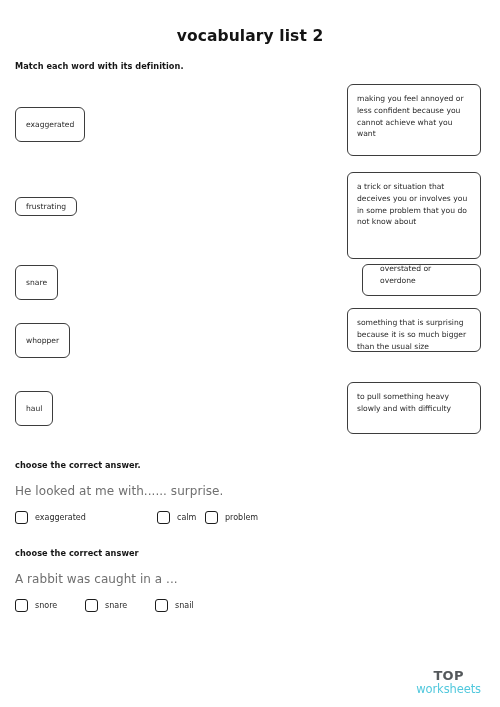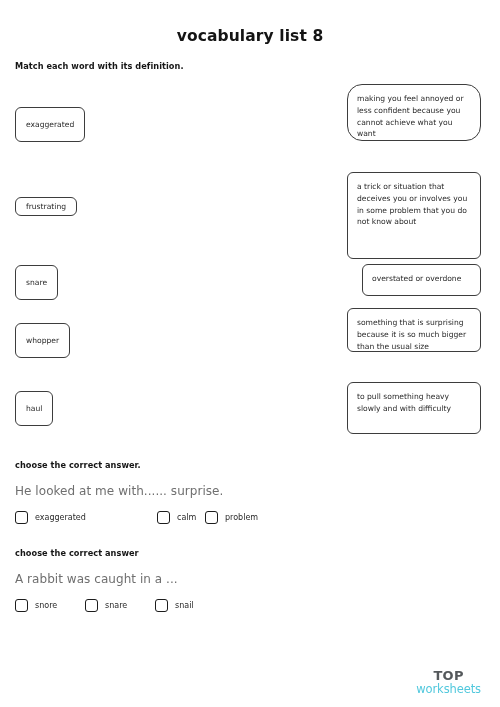--- a/index.html
+++ b/index.html
@@ -79,22 +79,22 @@
     white-space: nowrap;
   }
   .def-card {
     padding: 8px 9px;
     width: 134px;
     align-items: flex-start;
   }
   .def-card.compact {
     width: 119px;
     left: 15px;
-    padding: 8px 9px;
-    align-items: flex-start;
+    padding: 8px 17px;
+    align-items: flex-end;
     justify-content: flex-start;
   }
   .def-card span, .word-card span { display: block; }
 
   
   .question {
     position: absolute;
     left: 15px;
     width: 470px;
   }
@@ -155,21 +155,21 @@
     font-size: 11.5px;
     color: #51c8dd;
     letter-spacing: -0.1px;
   }
 </style>
 </head>
 <body>
 
 <div>
 
-  <div class="page-title">vocabulary list 8</div>
+  <div class="page-title">vocabulary list 2</div>
   <div class="instruction">Match each word with its definition.</div>
 
   <div class="match-area">
     <div class="word-col">
         <div class="card word-card" style="top: 27px; height: 35px;">
           <span>exaggerated</span>
         </div>
         <div class="card word-card" style="top: 117px; height: 19px; align-items: center;">
           <span>frustrating</span>
         </div>
@@ -177,21 +177,21 @@
           <span>snare</span>
         </div>
         <div class="card word-card" style="top: 243px; height: 35px;">
           <span>whopper</span>
         </div>
         <div class="card word-card" style="top: 311px; height: 35px;">
           <span>haul</span>
         </div>
       </div>
     <div class="def-col">
-        <div class="card def-card" style="top: 4px; height: 57px; border-radius: 15px;">
+        <div class="card def-card" style="top: 4px; height: 72px;">
           <span>making you feel annoyed or less confident because you cannot achieve what you want</span>
         </div>
         <div class="card def-card" style="top: 92px; height: 87px;">
           <span>a trick or situation that deceives you or involves you in some problem that you do not know about</span>
         </div>
         <div class="card def-card compact" style="top: 184px; height: 32px;">
           <span>overstated or overdone</span>
         </div>
         <div class="card def-card" style="top: 228px; height: 44px;">
           <span>something that is surprising because it is so much bigger than the usual size</span>

